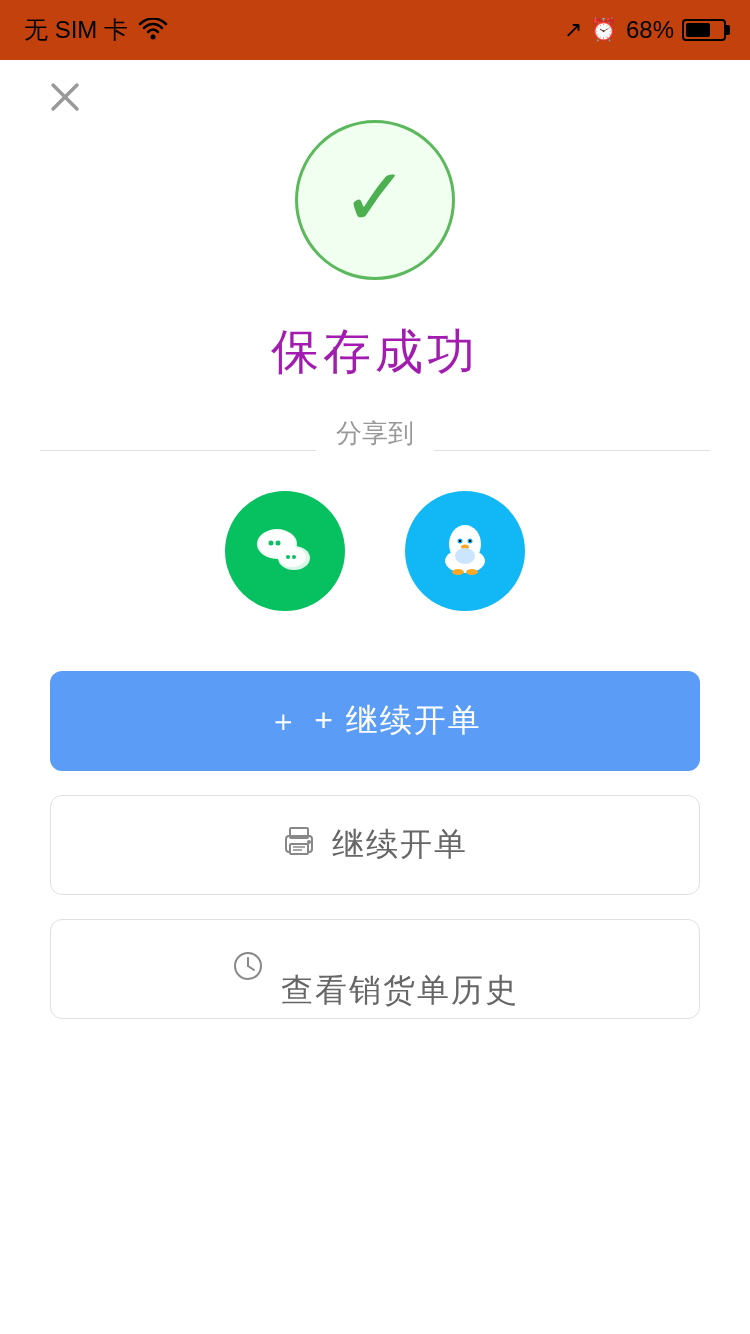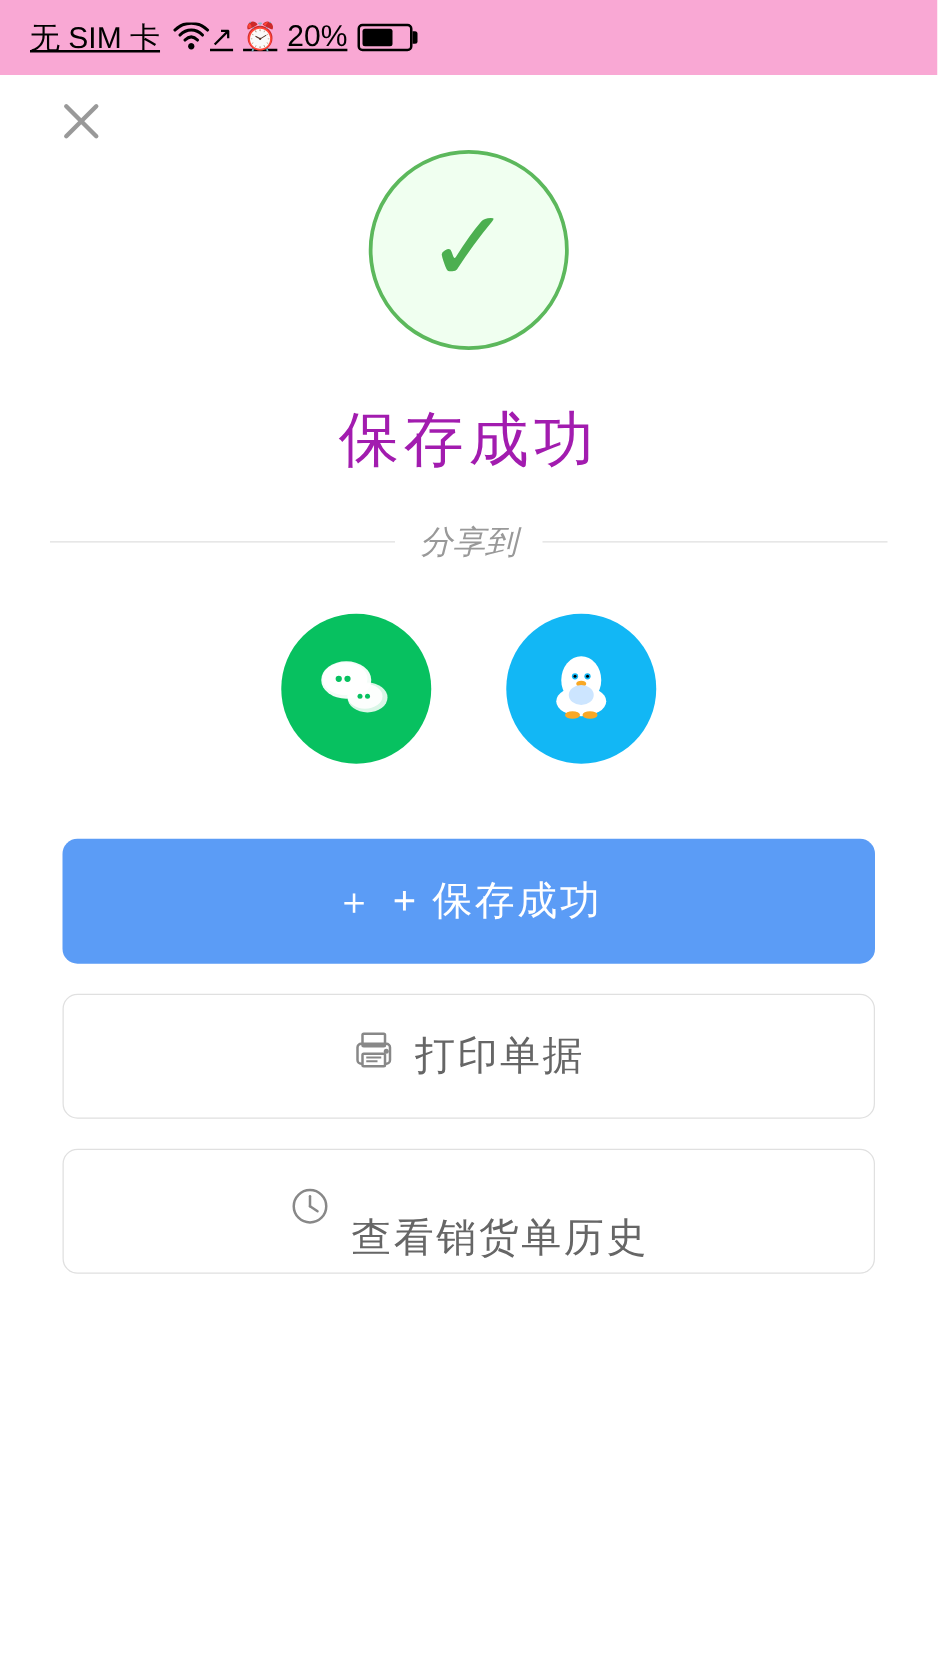--- a/index.html
+++ b/index.html
@@ -11,29 +11,28 @@
       background: #ffffff;
       font-family: -apple-system, 'PingFang SC', 'Helvetica Neue', sans-serif;
       overflow: hidden;
       position: relative;
     }
 
     
     .status-bar {
       width: 100%;
       height: 60px;
-      background: #f9a8d4;
-      display: flex;
-      align-items: center;
-      justify-content: flex-start;
+      background: #c2410c;
+      display: flex;
+      align-items: center;
+      justify-content: space-between;
       padding: 0 24px;
       font-size: 26px;
       font-weight: 500;
       color: #000;
-      text-decoration: underline;
     }
 
     .status-left {
       display: flex;
       align-items: center;
       gap: 10px;
       font-size: 24px;
     }
 
     .status-center {
@@ -139,24 +138,23 @@
       width: 100%;
       display: flex;
       flex-direction: column;
       align-items: center;
       margin-bottom: 60px;
     }
 
     .share-divider {
       width: 100%;
       display: flex;
-      align-items: center;
+      align-items: flex-end;
       padding: 0 40px;
       margin-bottom: 40px;
-      font-style: italic;
     }
 
     .divider-line {
       flex: 1;
       height: 1px;
       background: #e0e0e0;
     }
 
     .share-label {
       font-size: 26px;
@@ -237,21 +235,21 @@
       <path d="M15 18 C15 18 15 18 15 18" stroke="#000" stroke-width="3" stroke-linecap="round"></path>
       <path d="M10 14 C11.5 12.5 13.2 11.5 15 11.5 C16.8 11.5 18.5 12.5 20 14" stroke="#000" stroke-width="2.5" stroke-linecap="round" fill="none"></path>
       <path d="M6 10 C8.5 7.5 11.6 6 15 6 C18.4 6 21.5 7.5 24 10" stroke="#000" stroke-width="2.5" stroke-linecap="round" fill="none"></path>
       <path d="M2 6 C5.5 2.5 10 0.5 15 0.5 C20 0.5 24.5 2.5 28 6" stroke="#000" stroke-width="2.5" stroke-linecap="round" fill="none"></path>
       <circle cx="15" cy="19" r="2.5" fill="#000"></circle>
     </svg>
   </div>
   <div class="status-right">
     <span style="font-size:22px;">↗</span>
     <span style="font-size:22px;">⏰</span>
-    <span style="font-size:24px;">20%</span>
+    <span style="font-size:24px;">68%</span>
     <div class="battery-bar">
       <div class="battery-fill"></div>
     </div>
   </div>
 </div>
 
 <div class="close-btn">
   <svg viewBox="0 0 36 36" fill="none" xmlns="http://www.w3.org/2000/svg">
     <line x1="6" y1="6" x2="30" y2="30" stroke="#999" stroke-width="3.5" stroke-linecap="round"></line>
     <line x1="30" y1="6" x2="6" y2="30" stroke="#999" stroke-width="3.5" stroke-linecap="round"></line>
@@ -312,35 +310,35 @@
           <ellipse cx="35" cy="40" rx="10" ry="8" fill="#cce5ff"></ellipse>
         </svg>
       </div>
     </div>
   </div>
 
   <div class="actions">
 
     <button class="action-btn btn-primary">
       <span class="btn-icon">＋</span>
-      <span style="letter-spacing:2px;">+ 保存成功</span>
+      <span style="letter-spacing:2px;">+ 继续开单</span>
     </button>
 
     <button class="action-btn btn-secondary">
       <span class="btn-icon">
         <svg width="34" height="32" viewBox="0 0 34 32" fill="none">
           <rect x="4" y="10" width="26" height="16" rx="3" stroke="#888" stroke-width="2" fill="none"></rect>
           <rect x="8" y="2" width="18" height="10" rx="1" stroke="#888" stroke-width="2" fill="none"></rect>
           <rect x="8" y="18" width="18" height="10" rx="1" stroke="#888" stroke-width="2" fill="white"></rect>
           <line x1="11" y1="21" x2="23" y2="21" stroke="#888" stroke-width="1.5"></line>
           <line x1="11" y1="24" x2="20" y2="24" stroke="#888" stroke-width="1.5"></line>
           <circle cx="27" cy="16" r="2" fill="#888"></circle>
         </svg>
       </span>
-      <span style="letter-spacing:2px; color:#666;">打印单据</span>
+      <span style="letter-spacing:2px; color:#666;">继续开单</span>
     </button>
 
     <button class="action-btn btn-secondary">
       <span class="btn-icon">
         <svg width="34" height="34" viewBox="0 0 34 34" fill="none">
           <circle cx="17" cy="17" r="13" stroke="#888" stroke-width="2" fill="none"></circle>
           <line x1="17" y1="9" x2="17" y2="17" stroke="#888" stroke-width="2" stroke-linecap="round"></line>
           <line x1="17" y1="17" x2="23" y2="21" stroke="#888" stroke-width="2" stroke-linecap="round"></line>
         </svg>
       </span>

